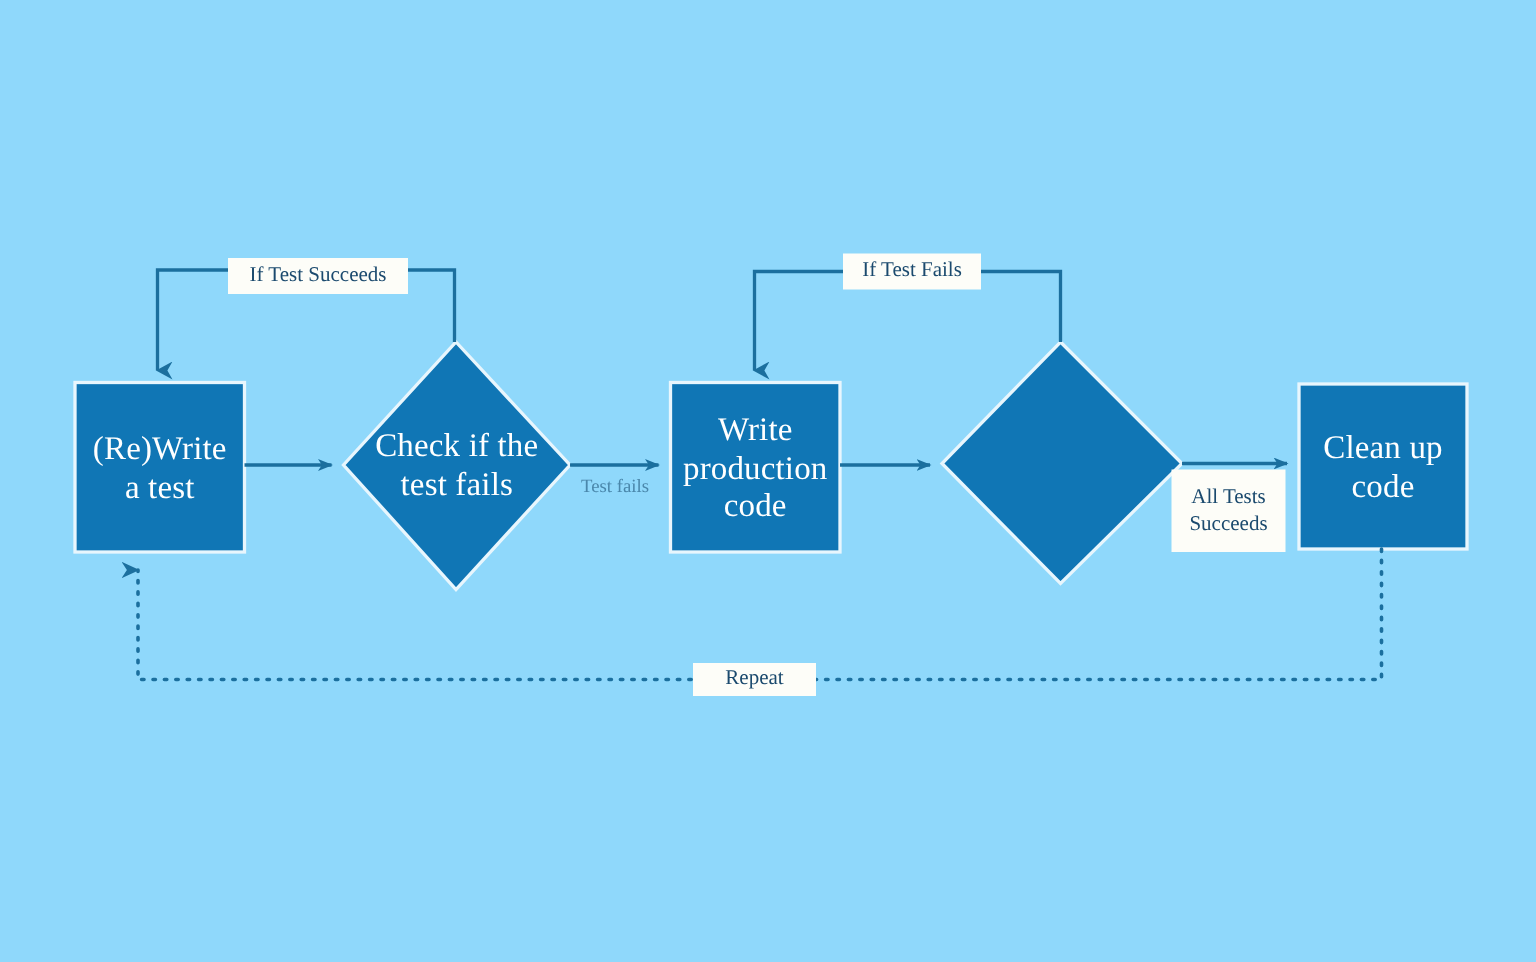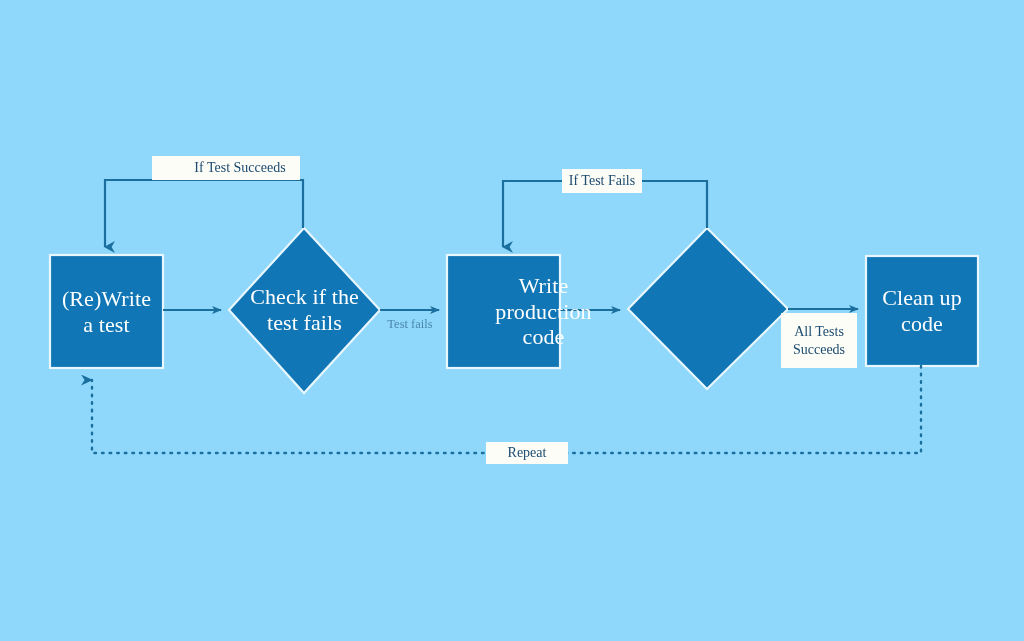--- a/index.html
+++ b/index.html
@@ -109,42 +109,42 @@
     </div>
   </div>
 
   <div class="node-label" style="left:50px; top:255px; width:113px; height:113px;">
     <div>
       <div>(Re)Write</div>
       <div>a test</div>
     </div>
   </div>
 
-  <div class="node-label" style="left:447px; top:255px; width:113px; height:113px;padding-left:40px;">
+  <div class="node-label" style="left:447px; top:255px; width:113px; height:113px;">
     <div>
       <div>Write</div>
       <div>production</div>
       <div>code</div>
     </div>
   </div>
 
 
   <div class="node-label" style="left:866px; top:256px; width:112px; height:110px;">
     <div>
       <div>Clean up</div>
       <div>code</div>
     </div>
   </div>
 
-  <div class="edge-label" style="left:152px; top:156px; width:120px; height:24px;padding-left:28px;">If Test Succeeds</div>
+  <div class="edge-label" style="left:152px; top:172px; width:120px; height:24px;">If Test Succeeds</div>
 
   <div class="edge-label plain" style="left:379px; top:316px; width:62px; height:18px;">Test fails</div>
 
-  <div class="edge-label" style="left:562px; top:169px; width:80px; height:24px;">If Test Fails</div>
+  <div class="edge-label" style="left:562px; top:169px; width:92px; height:24px;">If Test Fails</div>
 
   <div class="edge-label" style="left:781px; top:313px; width:76px; height:55px; flex-direction:column;">
     <div>All Tests</div>
     <div>Succeeds</div>
   </div>
 
-  <div class="edge-label" style="left:462px; top:442px; width:82px; height:22px;margin-left:24px;">Repeat</div>
+  <div class="edge-label" style="left:462px; top:442px; width:82px; height:22px;">Repeat</div>
 
 </div>
 
 </body></html>

